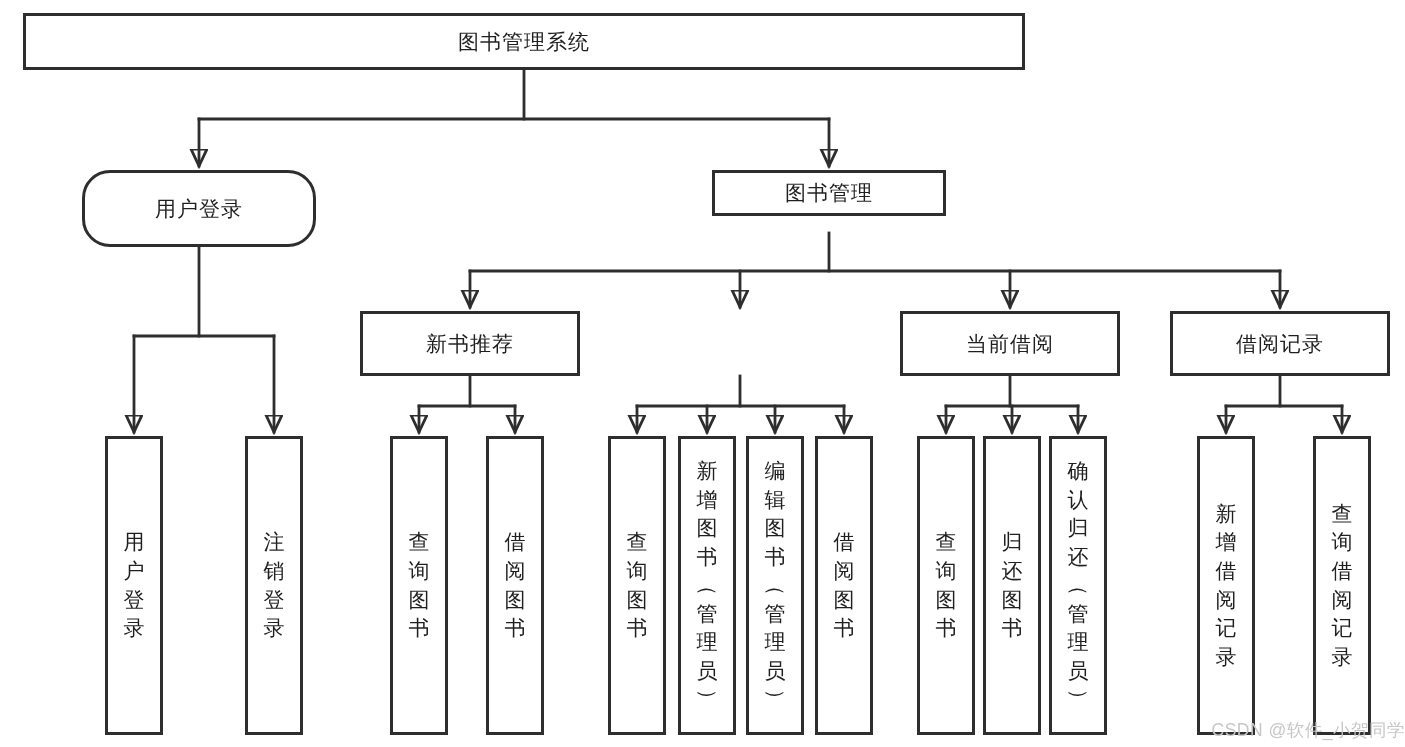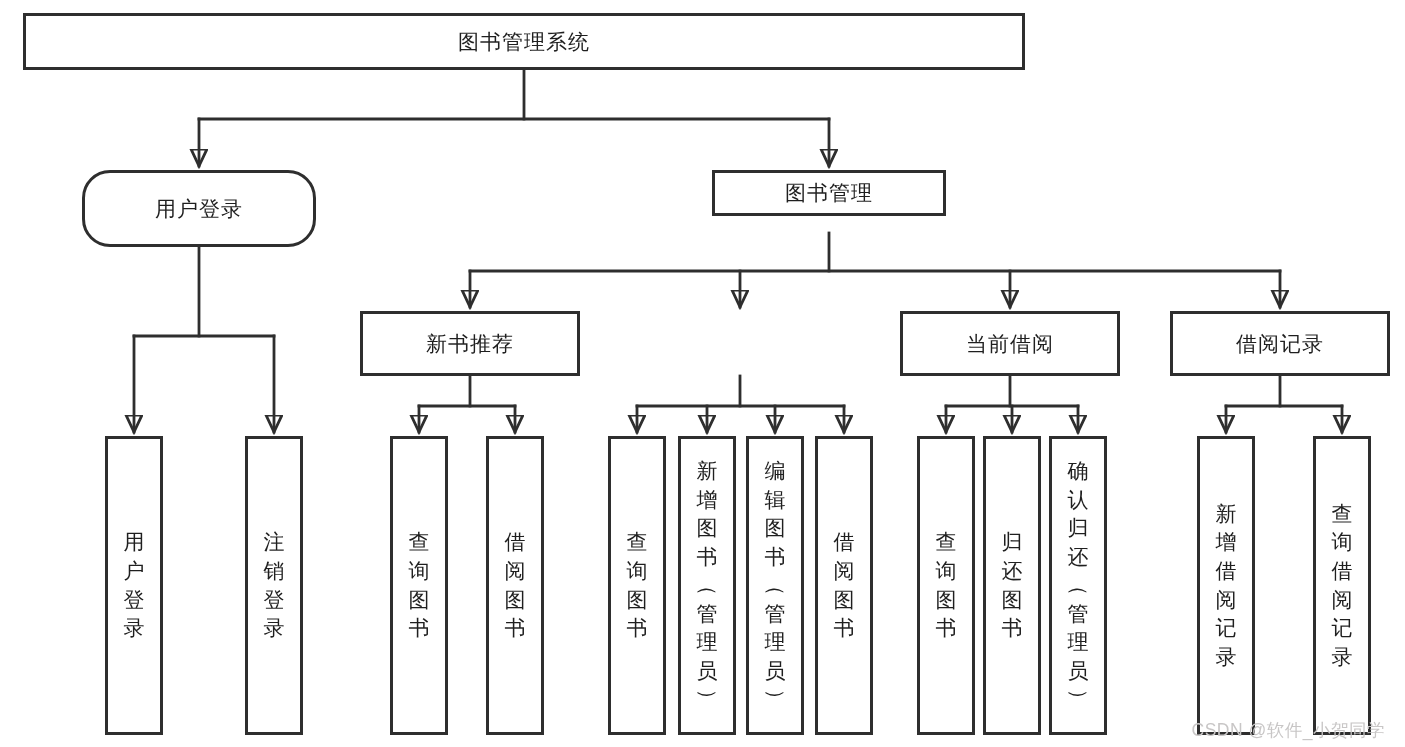--- a/index.html
+++ b/index.html
@@ -74,21 +74,21 @@
   .vtext span {
     display: block;
     line-height: 1.36;
     text-align: center;
   }
   .vtext span.rot {
     transform: rotate(90deg);
   }
   .watermark {
     position: absolute;
-    right: 20px;
+    right: 0;
     bottom: 5px;
     font-size: 17.5px;
     letter-spacing: 0.5px;
     color: #c8c6c6;
     z-index: 10;
     white-space: nowrap;
   }
   .connectors path {
     stroke: #2e2e2e;
     stroke-width: 2.8;

